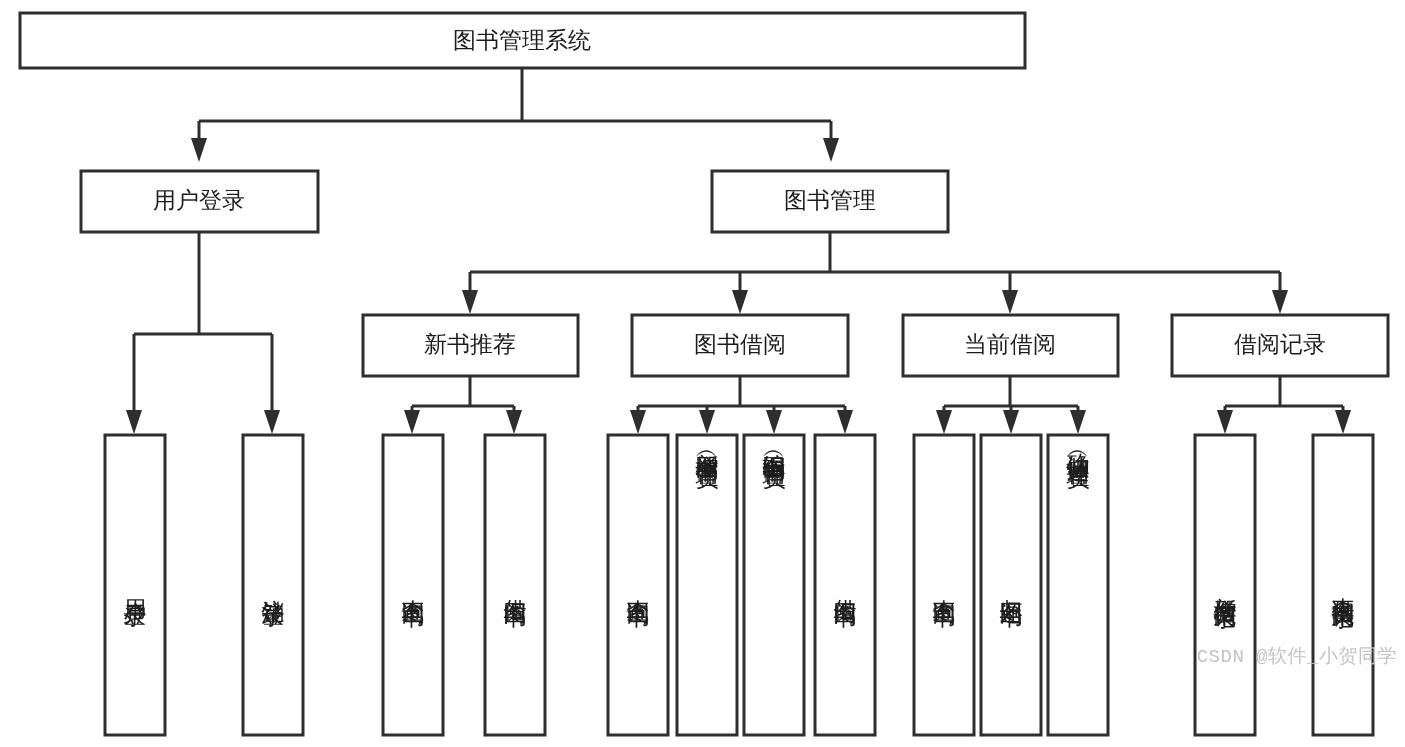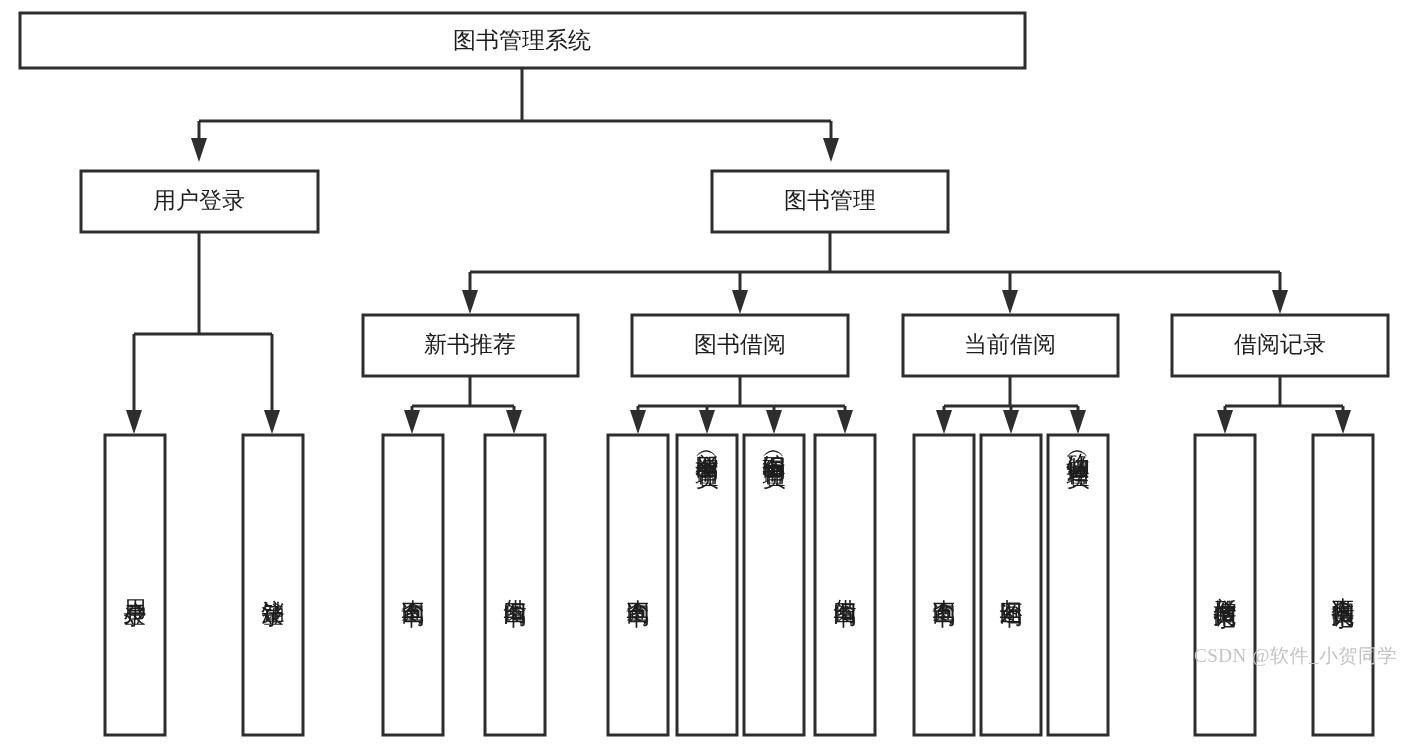--- a/index.html
+++ b/index.html
@@ -63,21 +63,21 @@
     font-size: 23px;
     line-height: 1.18;
     color: #1d1d1d;
     letter-spacing: 2px;
     white-space: nowrap;
   }
   .watermark {
     position: absolute;
     right: 8px;
     bottom: 8px;
-    font-family: Liberation Serif, serif;
+    font-family: Liberation Mono, monospace;
     font-size: 19px;
     color: #c3c3c3;
     white-space: nowrap;
     letter-spacing: 0.5px;
     text-align: right;
   }
 </style>
 </head>
 <body>
 

